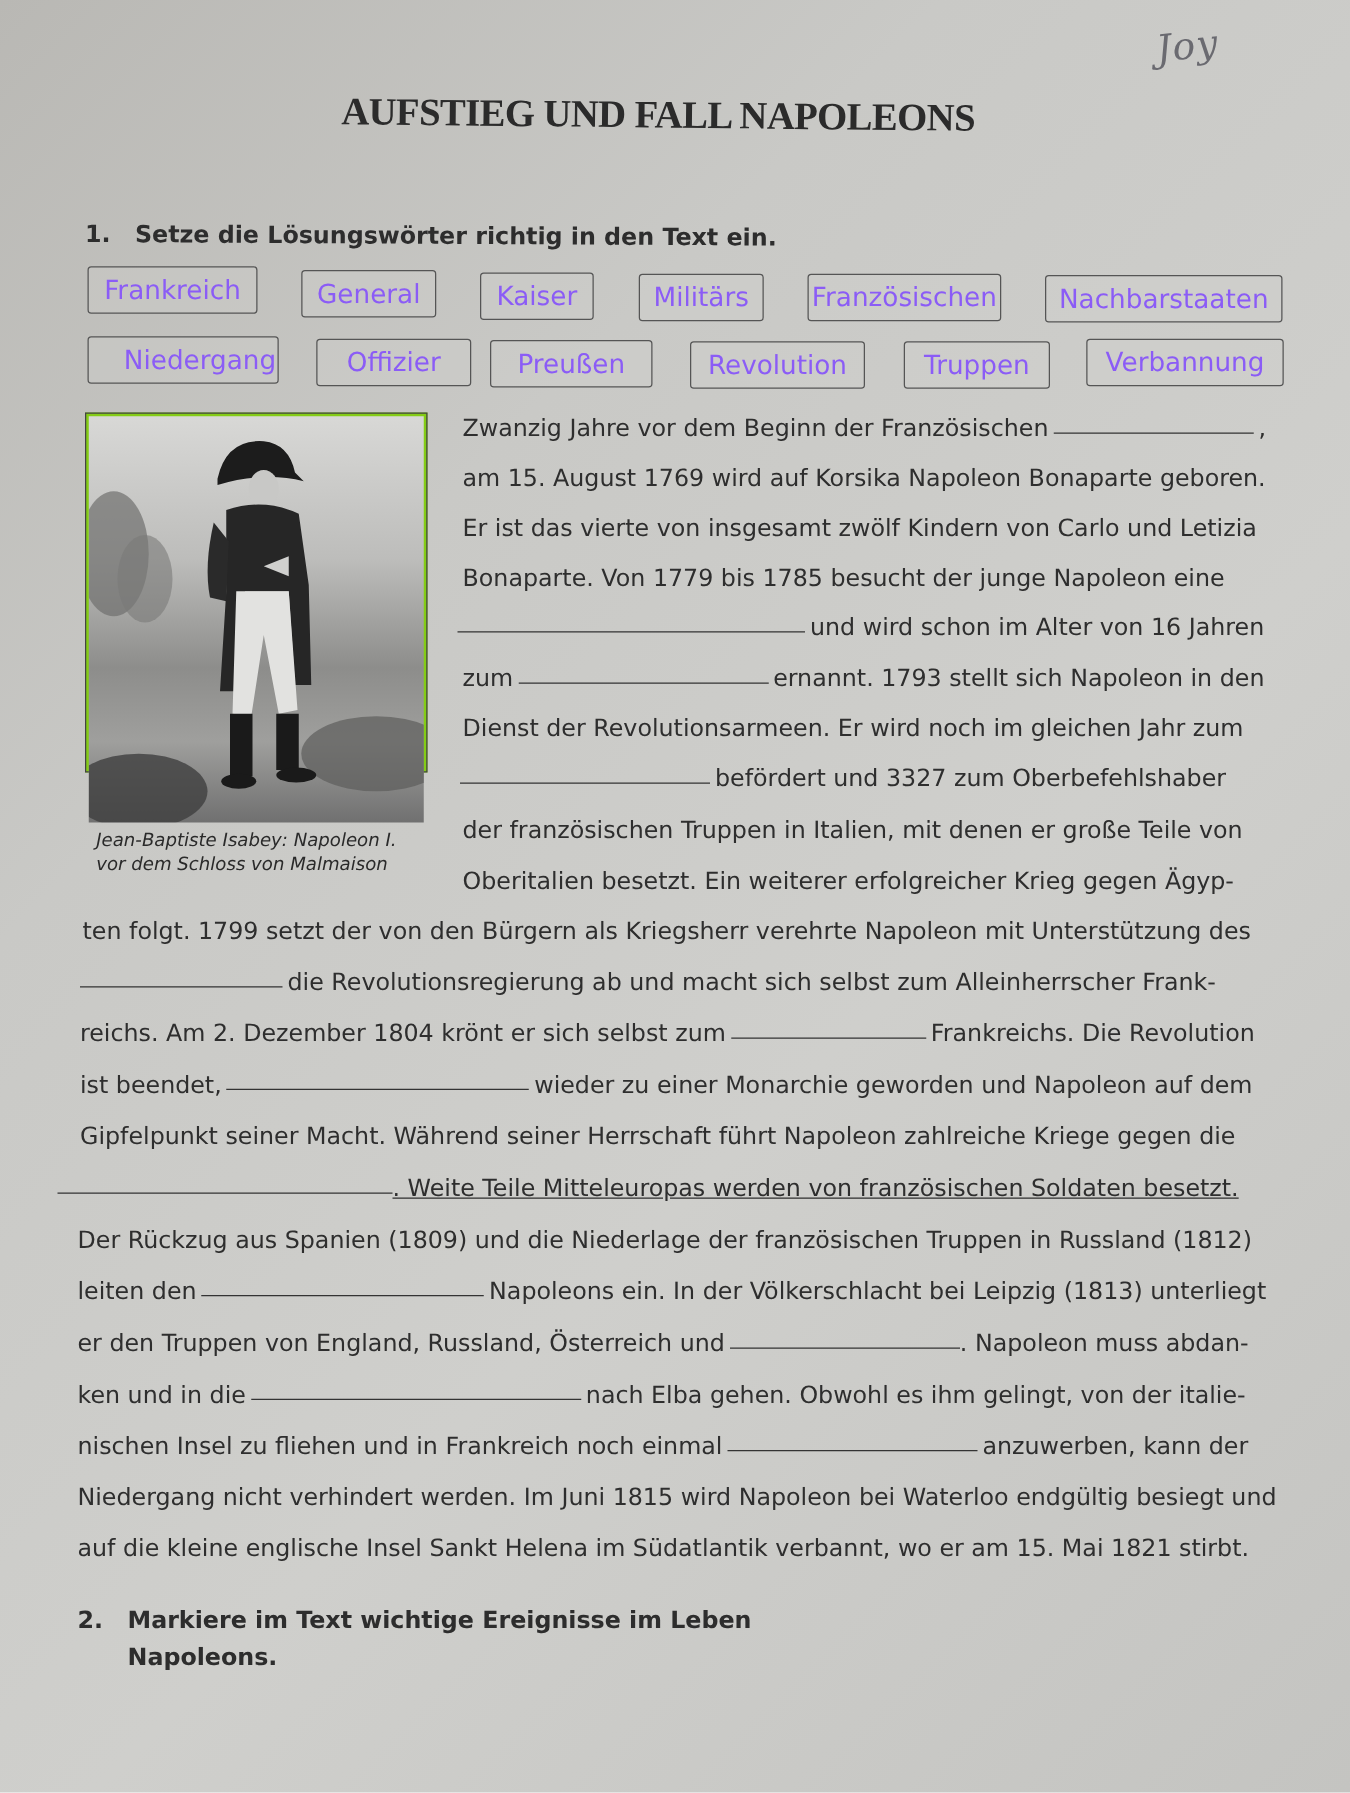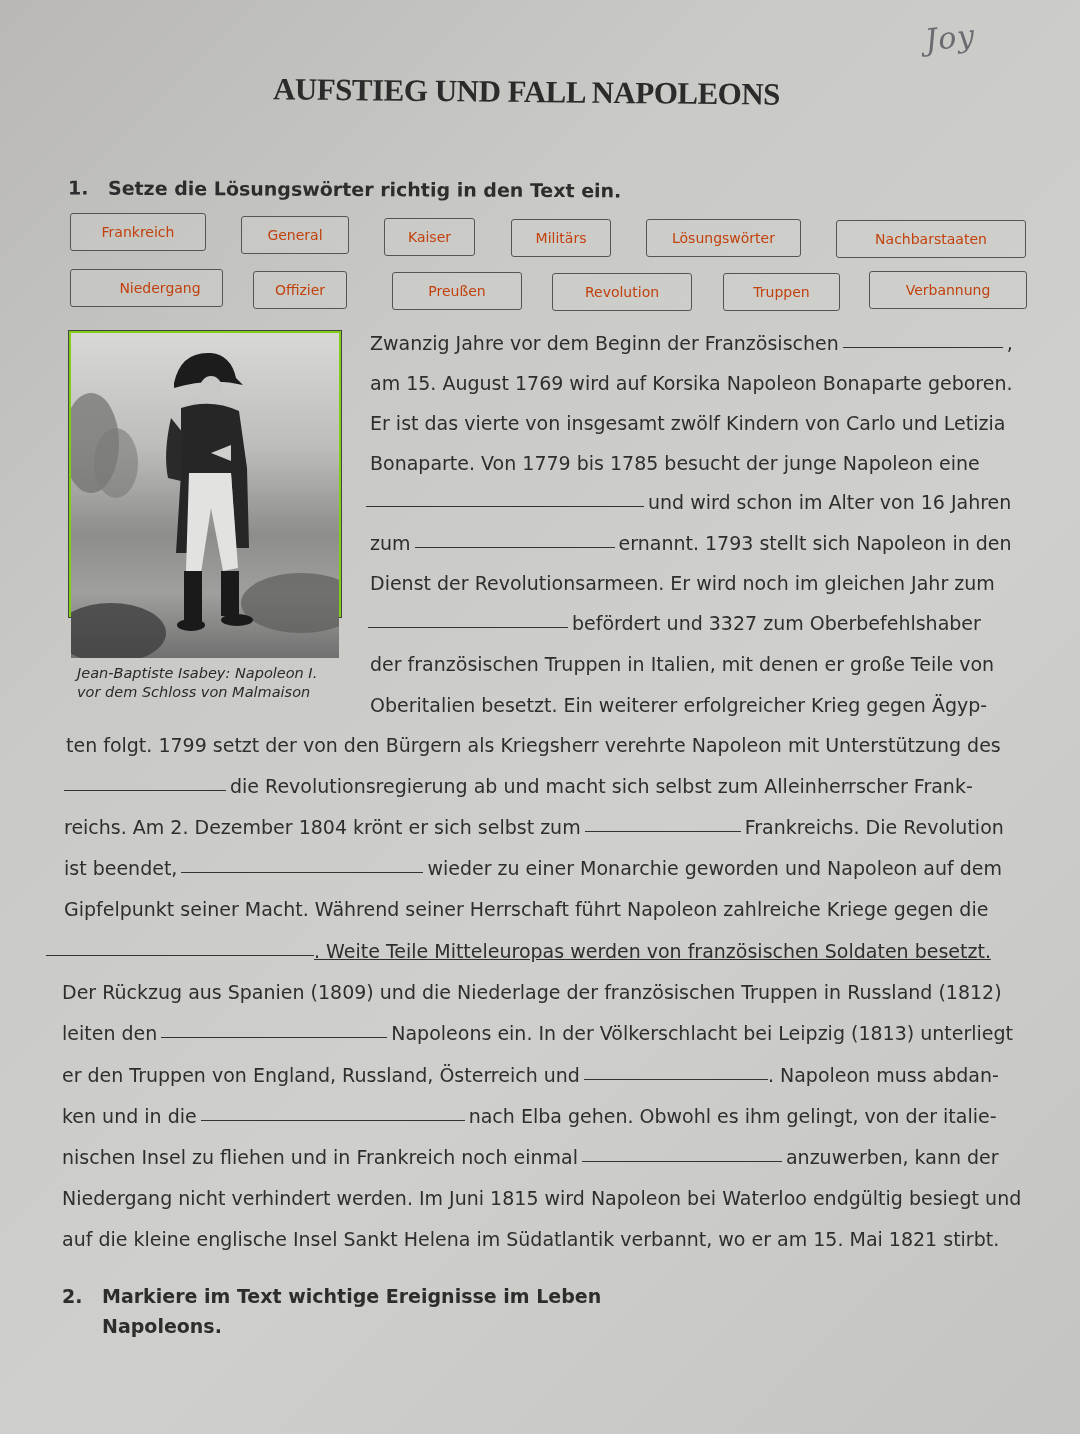--- a/index.html
+++ b/index.html
@@ -21,21 +21,21 @@
   }
   .task {
     position: absolute; font-weight: bold; font-size: 19px; color: #2d2d2d;
   }
   .task .num { display: inline-block; width: 40px; }
   .task1 { left: 68px; top: 178px; transform: rotate(0.3deg); }
   .task2 { left: 62px; top: 1281px; line-height: 30px; }
   .task2 .cont { padding-left: 40px; display: block; }
   .word {
     position: absolute; border: 1.6px solid #555; border-radius: 3px;
-    font-size: 14px; color: #c2410c; display: flex; align-items: center;
+    font-size: 21px; color: #8b5cf6; display: flex; align-items: center;
     justify-content: center; box-sizing: border-box; height: 38px;
     background: rgba(210,210,207,0.35);
   }
   .figure {
     position: absolute; left: 68px; top: 330px; width: 274px; height: 288px;
     border: 1.5px solid #444; box-sizing: border-box; background: #84cc16;
   }
   .painting {
     position: absolute; left: 2px; top: 2px; right: 2px; height: 325px;
     background: linear-gradient(180deg, #d8d8d6 0%, #bdbdbb 35%, #8d8d8b 62%, #9f9f9d 80%, #707070 100%);
@@ -61,25 +61,25 @@
 <div class="title">AUFSTIEG UND FALL NAPOLEONS</div>
 
 <div class="task task1">
   <span class="num">1.</span><span>Setze die Lösungswörter richtig in den Text ein.</span>
 </div>
 
 <div class="word" style="left:70px;top:213px;width:136px;">Frankreich</div>
 <div class="word" style="left:241px;top:216px;width:108px;">General</div>
 <div class="word" style="left:384px;top:218px;width:91px;">Kaiser</div>
 <div class="word" style="left:511px;top:219px;width:100px;">Militärs</div>
-<div class="word" style="left:646px;top:219px;width:155px;">Lösungswörter</div>
+<div class="word" style="left:646px;top:219px;width:155px;">Französischen</div>
 <div class="word" style="left:836px;top:220px;width:190px;">Nachbarstaaten</div>
 
 <div class="word" style="left:70px;top:269px;width:153px;padding-left:27px;">Niedergang</div>
-<div class="word" style="left:253px;top:271px;width:94px;">Offizier</div>
+<div class="word" style="left:253px;top:271px;width:124px;">Offizier</div>
 <div class="word" style="left:392px;top:272px;width:130px;">Preußen</div>
 <div class="word" style="left:552px;top:273px;width:140px;">Revolution</div>
 <div class="word" style="left:723px;top:273px;width:117px;">Truppen</div>
 <div class="word" style="left:869px;top:271px;width:158px;">Verbannung</div>
 
 <div class="figure">
   <div class="painting">
     <svg width="270" height="325" viewBox="0 0 270 325">
 
       <ellipse cx="20" cy="110" rx="28" ry="50" fill="#6f6f6d" opacity="0.7"></ellipse>

